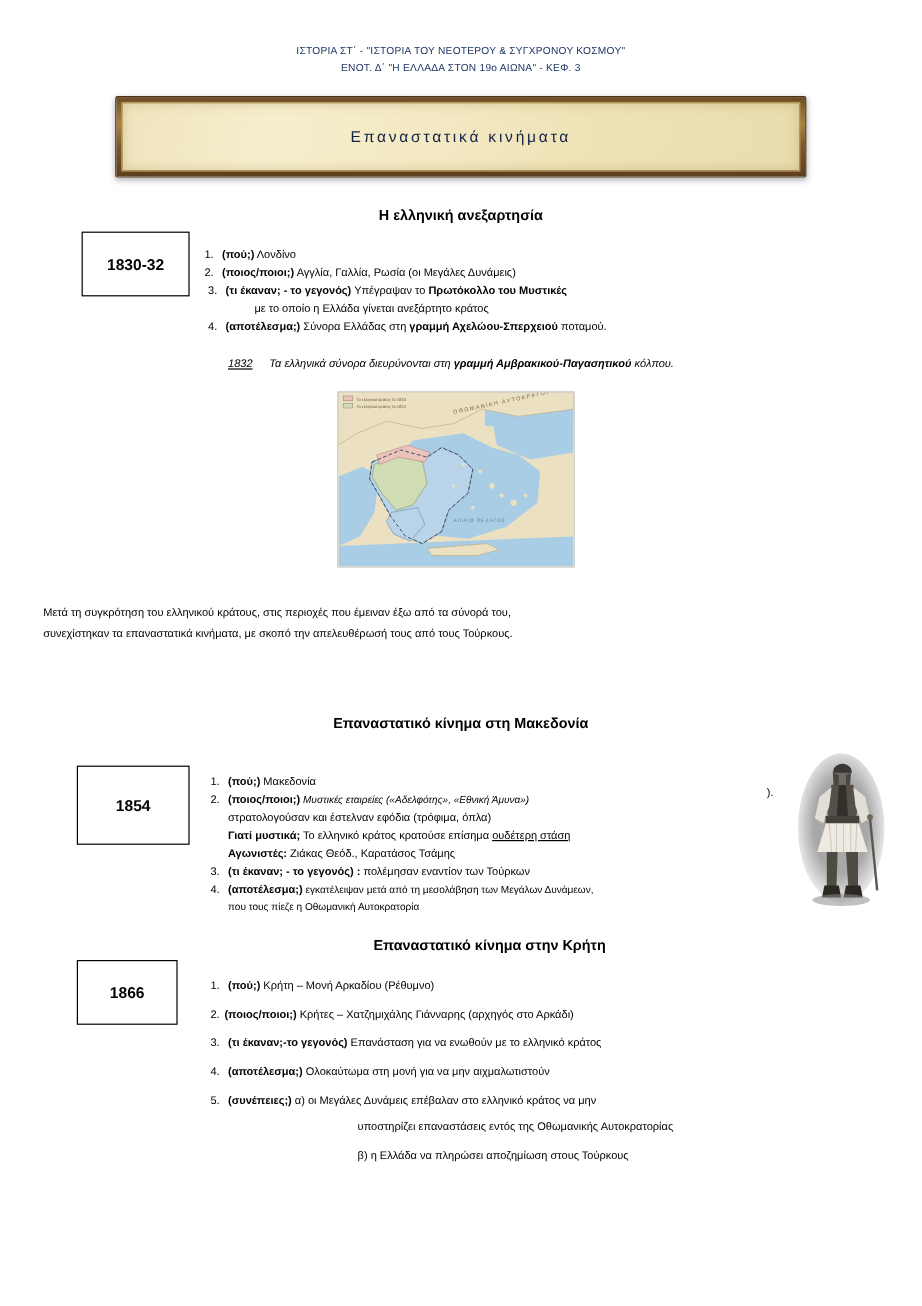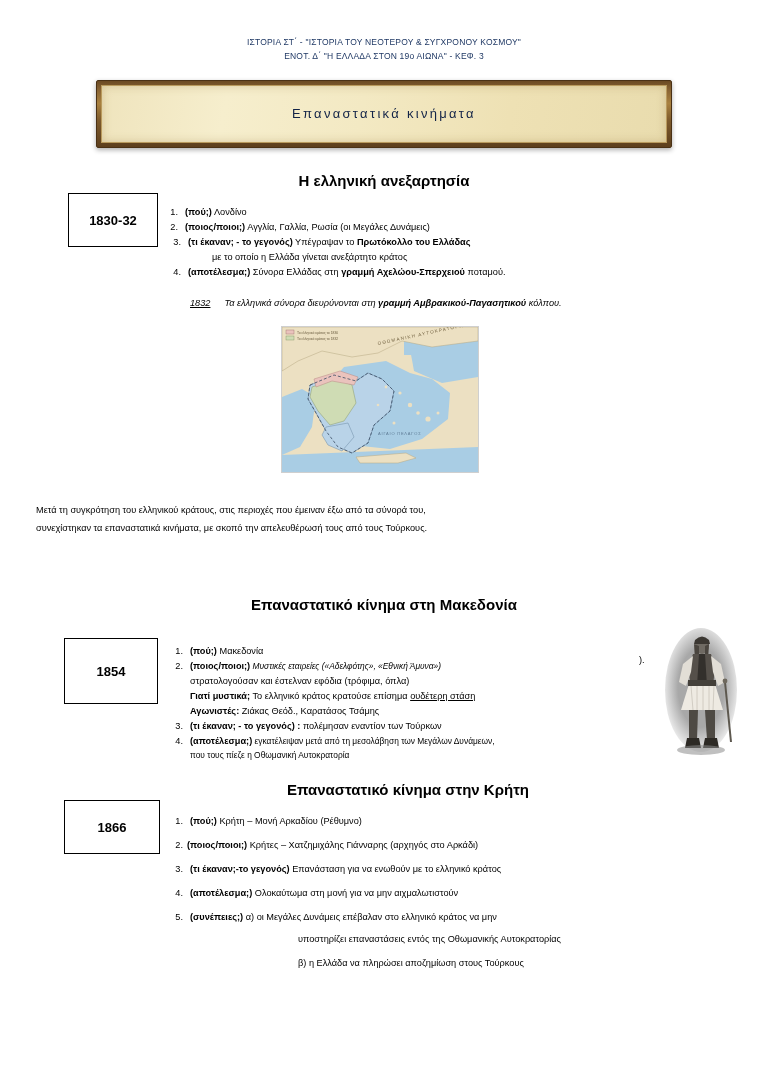--- a/index.html
+++ b/index.html
@@ -61,21 +61,21 @@
     color: #122347;
     font-size: 13px;
     letter-spacing: 2.3px;
     line-height: 24px;
     white-space: nowrap;
   }
 
   
   .section-title {
     position: absolute;
-    font-size: 15px;
+    font-size: 12px;
     font-weight: bold;
     white-space: nowrap;
   }
   .year-box {
     position: absolute;
     border: 1px solid #000;
     box-sizing: border-box;
     display: flex;
     align-items: center;
     justify-content: center;
@@ -149,21 +149,21 @@
   <span>1830-32</span>
 </div>
 
 <div class="num" style="left:160px;top:205px;">1.</div>
 <div class="txt" style="left:185px;top:205px;"><b>(πού;)</b><span> Λονδίνο</span></div>
 
 <div class="num" style="left:160px;top:220px;">2.</div>
 <div class="txt" style="left:185px;top:220px;"><b>(ποιος/ποιοι;)</b><span> Αγγλία, Γαλλία, Ρωσία (οι Μεγάλες Δυνάμεις)</span></div>
 
 <div class="num" style="left:163px;top:235px;">3.</div>
-<div class="txt" style="left:188px;top:235px;"><b>(τι έκαναν; - το γεγονός)</b><span> Υπέγραψαν το </span><b>Πρωτόκολλο του Ελλάδας</b></div>
+<div class="txt" style="left:188px;top:235px;"><b>(τι έκαναν; - το γεγονός)</b><span> Υπέγραψαν το </span><b>Πρωτόκολλο του Μυστικές</b></div>
 
 <div class="txt" style="left:212px;top:250px;">με το οποίο η Ελλάδα γίνεται ανεξάρτητο  κράτος</div>
 
 <div class="num" style="left:163px;top:265px;">4.</div>
 <div class="txt" style="left:188px;top:265px;"><b>(αποτέλεσμα;)</b><span>  Σύνορα Ελλάδας στη </span><b>γραμμή Αχελώου-Σπερχειού</b><span> ποταμού.</span></div>
 
 <div class="txt" style="left:190px;top:296px;font-style:italic;"><u>1832</u><span style="display:inline-block;width:14px;"></span><span>Τα ελληνικά σύνορα διευρύνονται  στη </span><b>γραμμή Αμβρακικού-Παγασητικού</b><span>  κόλπου.</span></div>
 
 <div id="map-figure">
   <svg width="196" height="145" viewBox="0 0 196 145">
@@ -275,21 +275,21 @@
 
     <path d="M70 58 L76 118" stroke="#5d584f" stroke-width="2" fill="none"></path>
     <circle cx="70" cy="57" r="2.4" fill="#6e685d"></circle>
 
     <ellipse cx="46" cy="126" rx="24" ry="5" fill="#8d8d8d" opacity="0.55"></ellipse>
   </svg>
 </div>
 
 <div class="section-title" style="left:0;top:781px;width:768px;text-align:center;padding-left:24px;">Επαναστατικό κίνημα στην Κρήτη</div>
 
-<div class="year-box" style="left:64px;top:800px;width:96px;height:54px;">
+<div class="year-box" style="left:64px;top:800px;width:84px;height:54px;">
   <span>1866</span>
 </div>
 
 <div class="num" style="left:165px;top:814px;">1.</div>
 <div class="txt" style="left:190px;top:814px;"><b>(πού;)</b><span>   Κρήτη  – Μονή  Αρκαδίου  (Ρέθυμνο)</span></div>
 
 <div class="num" style="left:165px;top:838px;">2.</div>
 <div class="txt" style="left:187px;top:838px;"><b>(ποιος/ποιοι;)</b><span>   Κρήτες  –  Χατζημιχάλης  Γιάνναρης  (αρχηγός  στο Αρκάδι)</span></div>
 
 <div class="num" style="left:165px;top:862px;">3.</div>

